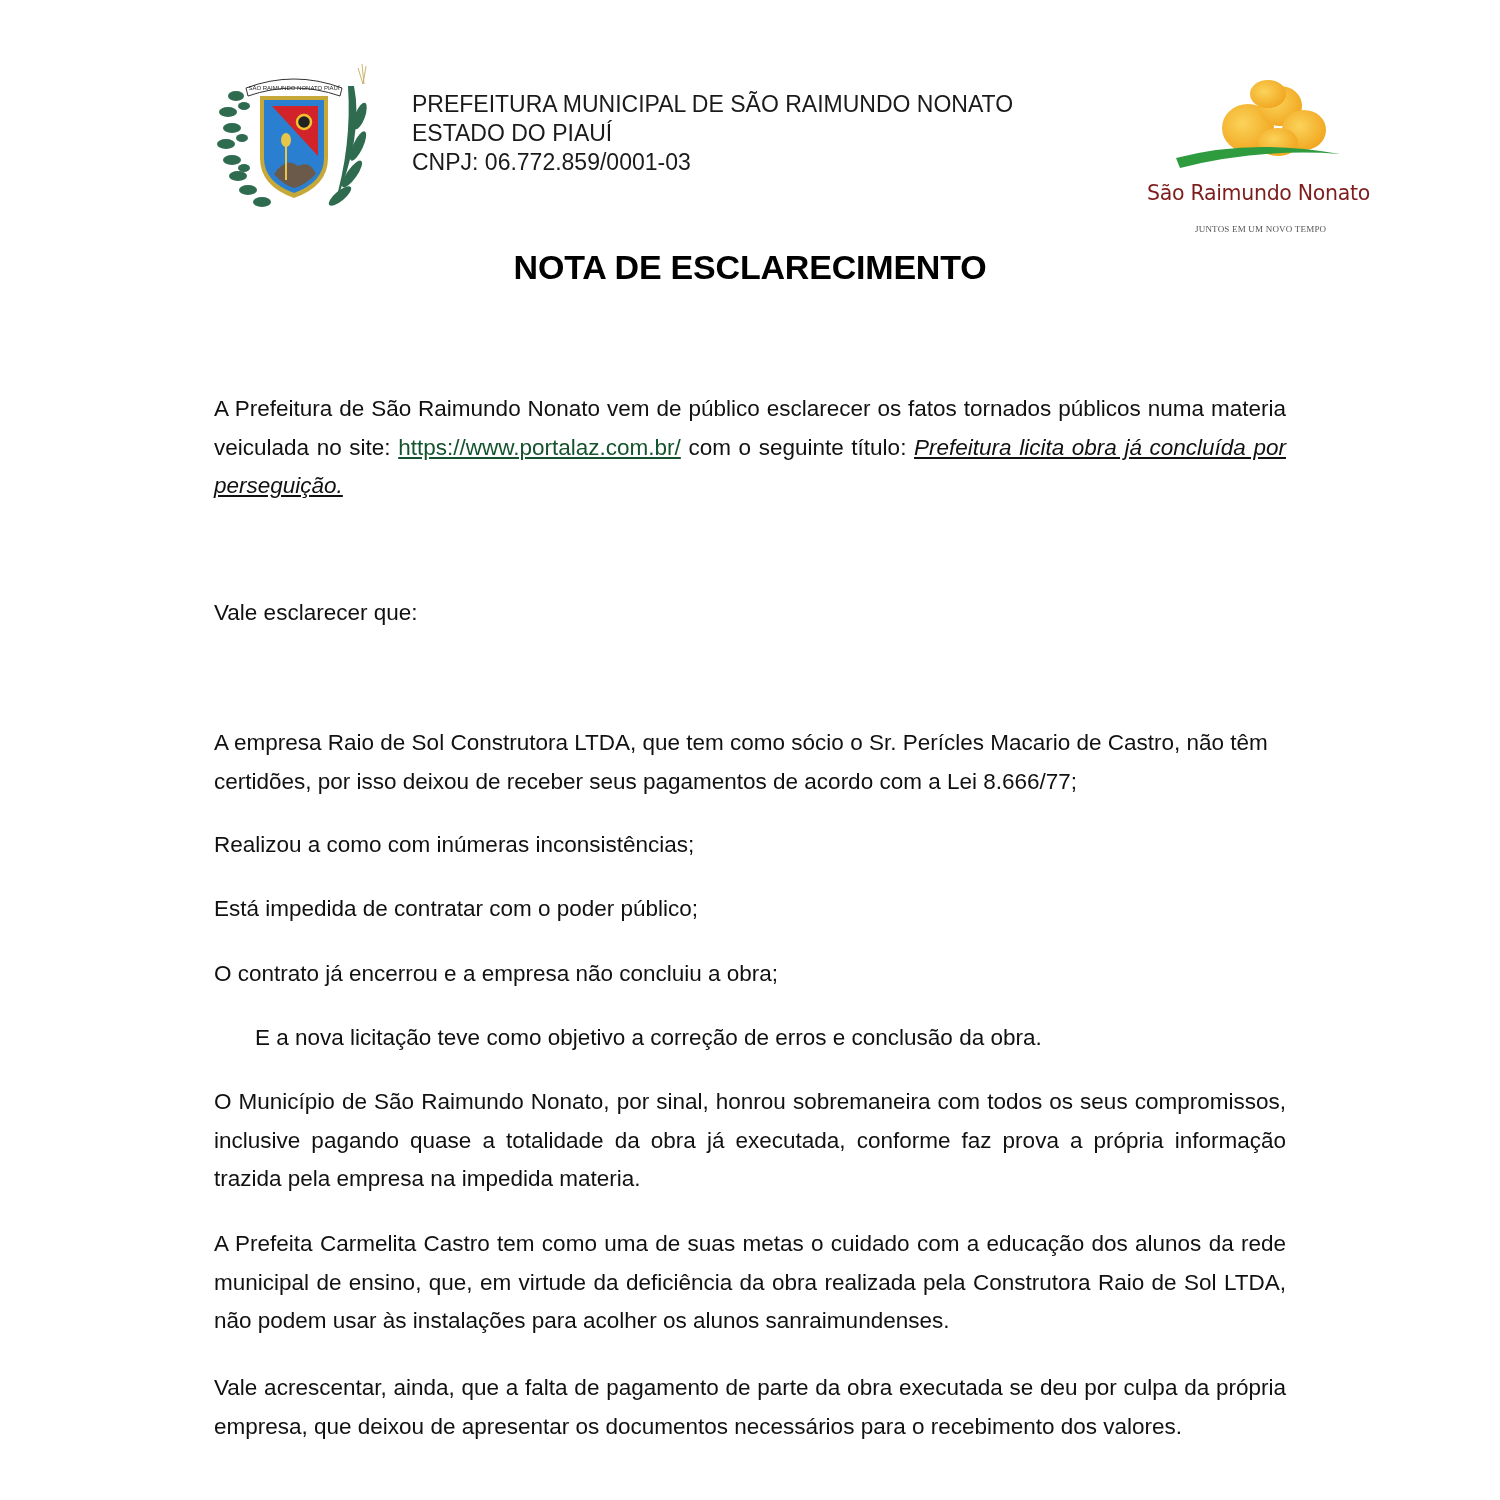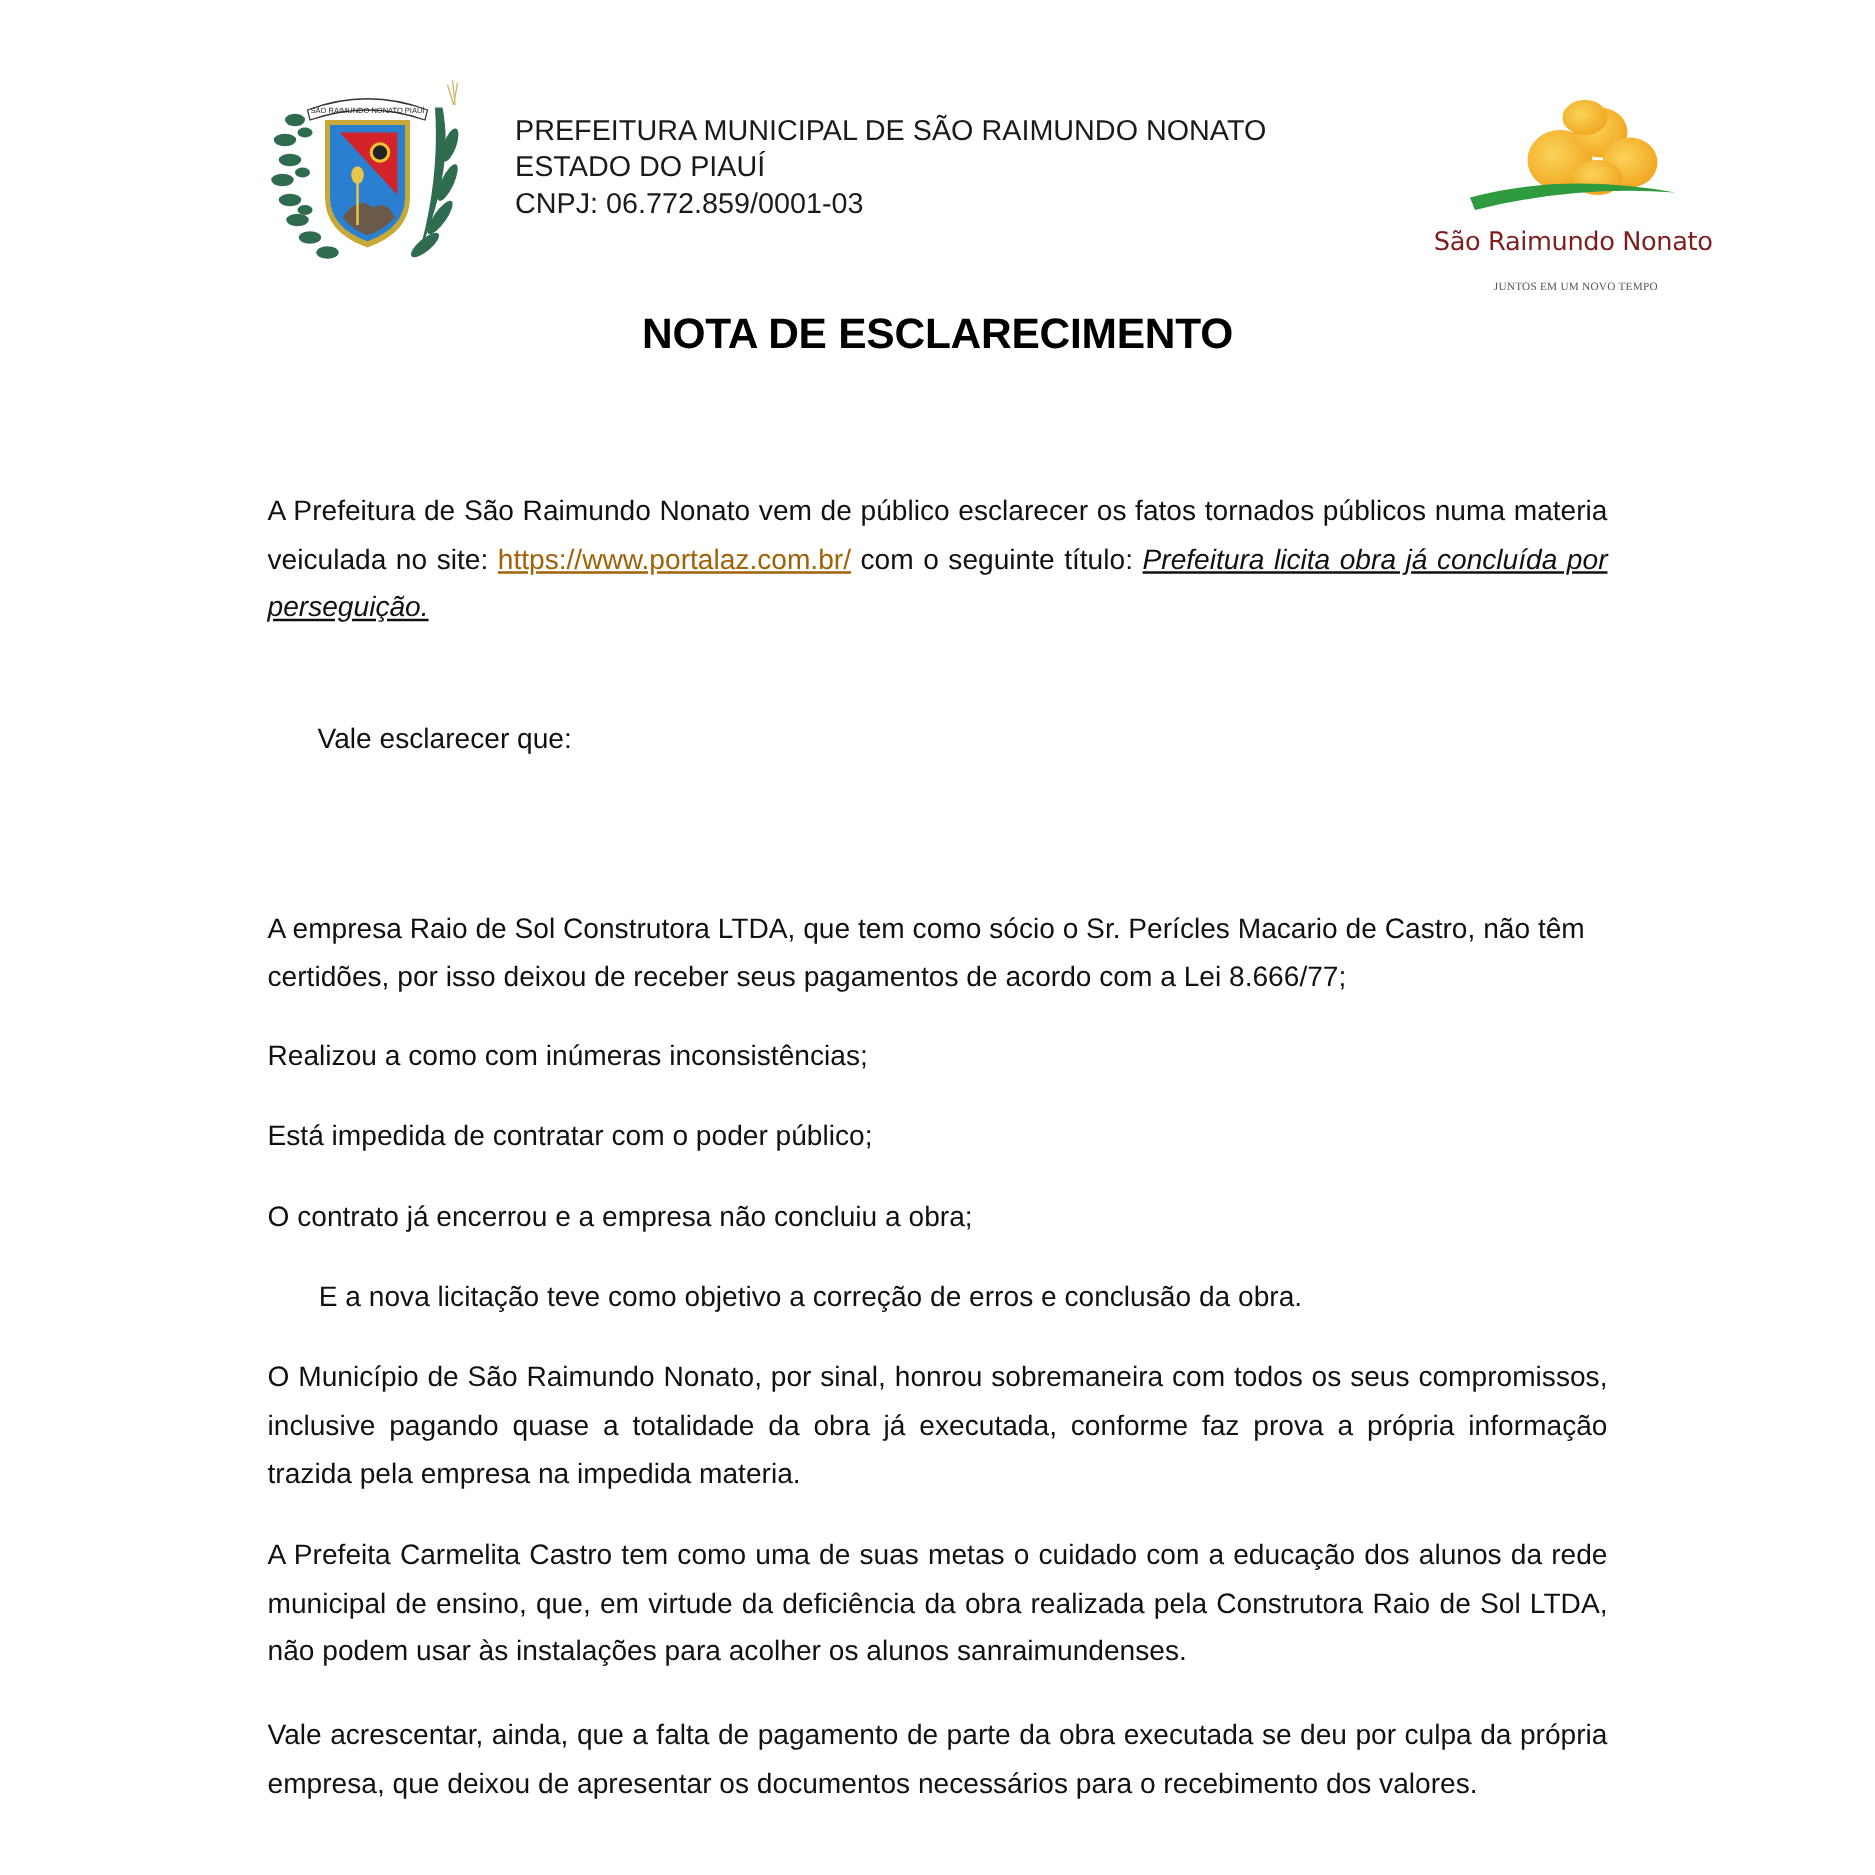--- a/index.html
+++ b/index.html
@@ -6,21 +6,21 @@
   body { width:1500px; height:1500px; position:relative; overflow:hidden; color:#111; }
   .logo-left { position:absolute; left:214px; top:56px; width:160px; height:160px; }
   .header-text { position:absolute; left:412px; top:90px; font-family:"Liberation Sans", sans-serif; font-size:23px; line-height:29px; color:#1a1a1a; }
   .header-text div { white-space:nowrap; }
   .logo-right { position:absolute; left:1140px; top:78px; width:240px; height:150px; }
   .logo-right .brand { position:absolute; left:7px; top:103px; font-family:"DejaVu Sans", sans-serif; font-size:20.5px; color:#7f1d1d; white-space:nowrap; letter-spacing:-0.3px; }
   .logo-right .slogan { position:absolute; left:55px; top:146px; font-family:Liberation Serif, serif; font-size:9px; color:#555; white-space:nowrap; letter-spacing:0.2px; }
   .title { position:absolute; left:0; width:1500px; top:248px; text-align:center; font-family:"Liberation Sans", sans-serif; font-weight:bold; font-size:34px; letter-spacing:-0.2px; color:#000; }
   .body { position:absolute; left:214px; width:1072px; font-family:"Liberation Sans", sans-serif; font-size:22.5px; line-height:38.5px; color:#111; }
   .justify { text-align:justify; }
-  .link { color:#a16207; text-decoration:underline; }
+  .link { color:#14532d; text-decoration:underline; }
   .ital-u { font-style:italic; text-decoration:underline; }
 </style>
 </head>
 <body>
 
 <div class="logo-left">
   <svg width="160" height="160" viewBox="0 0 160 160">
 
     <g fill="#2f6b4f">
       <ellipse cx="22" cy="40" rx="8" ry="5"></ellipse>
@@ -86,21 +86,21 @@
   <div class="brand">São Raimundo Nonato</div>
   <div class="slogan">JUNTOS EM UM NOVO TEMPO</div>
 </div>
 
 <div class="title">NOTA DE ESCLARECIMENTO</div>
 
 <div class="body justify" style="top:390px;">
   <span>A Prefeitura de São Raimundo Nonato vem de público esclarecer os fatos tornados públicos numa materia veiculada no site: </span><span class="link">https://www.portalaz.com.br/</span><span> com o seguinte título: </span><span class="ital-u">Prefeitura licita obra já concluída por perseguição.</span>
 </div>
 
-<div class="body" style="top:572px;margin-left:40px;">Vale esclarecer que:</div>
+<div class="body" style="top:594px;">Vale esclarecer que:</div>
 
 <div class="body" style="top:724px;">A empresa Raio de Sol Construtora LTDA, que tem como sócio o Sr. Perícles Macario de Castro, não têm certidões, por isso deixou de receber seus pagamentos de acordo com a Lei 8.666/77;</div>
 <div class="body" style="top:826px;">Realizou a como com inúmeras inconsistências;</div>
 <div class="body" style="top:890px;">Está impedida de contratar com o poder público;</div>
 <div class="body" style="top:955px;">O contrato já encerrou e a empresa não concluiu a obra;</div>
 <div class="body" style="top:1019px;margin-left:41px;">E a nova licitação teve como objetivo a correção de erros e conclusão da obra.</div>
 
 <div class="body justify" style="top:1083px;">O Município de São Raimundo Nonato, por sinal, honrou sobremaneira com todos os seus compromissos, inclusive pagando quase a totalidade da obra já executada, conforme faz prova a própria informação trazida pela empresa na impedida materia.</div>
 <div class="body justify" style="top:1225px;">A Prefeita Carmelita Castro tem como uma de suas metas o cuidado com a educação dos alunos da rede municipal de ensino, que, em virtude da deficiência da obra realizada pela Construtora Raio de Sol LTDA, não podem usar às instalações para acolher os alunos sanraimundenses.</div>
 <div class="body justify" style="top:1369px;">Vale acrescentar, ainda, que a falta de pagamento de parte da obra executada se deu por culpa da própria empresa, que deixou de apresentar os documentos necessários para o recebimento dos valores.</div>

